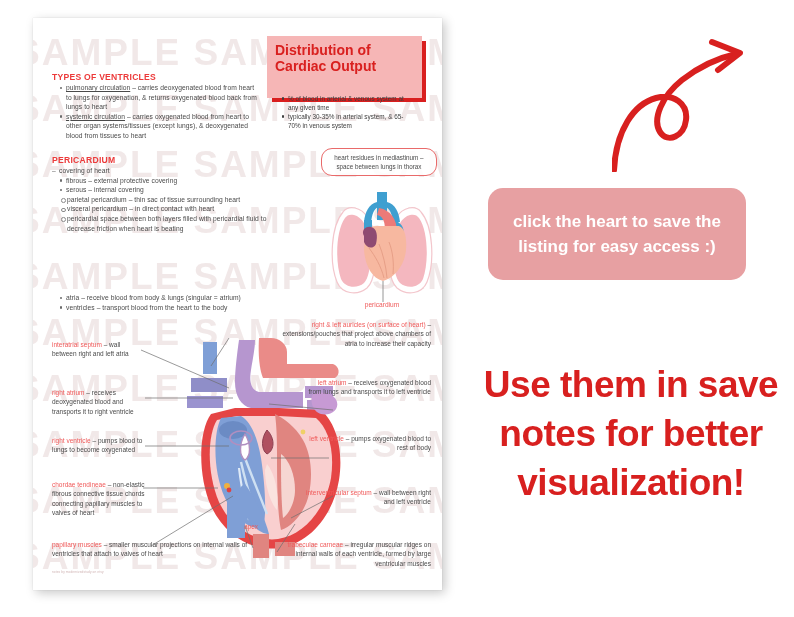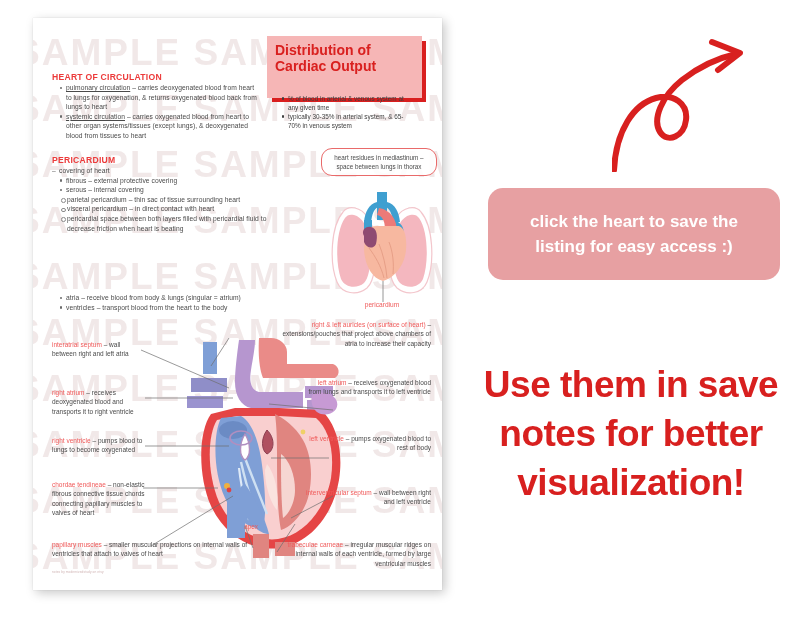--- a/index.html
+++ b/index.html
@@ -119,21 +119,21 @@
 
   #footer-credit {
     position:absolute; left:19px; top:552px;
     font-size:3.2px; color:#d0b4b4; letter-spacing:.1px;
   }
 
   
   #arrow { position:absolute; left:612px; top:22px; width:162px; height:150px; }
 
   #cta {
-    position:absolute; left:488px; top:188px; width:292px; height:92px;
+    position:absolute; left:488px; top:188px; width:258px; height:92px;
     background:#e7a0a2; border-radius:15px;
     display:flex; align-items:center; justify-content:center;
     text-align:center;
   }
   #cta .cta-txt {
     color:#ffffff; font-size:17px; font-weight:bold; line-height:25px;
     padding:0 18px;
   }
 
   #headline {
@@ -158,21 +158,21 @@
       <div class="wmrow" style="top:294px">SAMPLE SAMPLE SAMPLE SAMPLE</div>
       <div class="wmrow" style="top:350px">SAMPLE SAMPLE SAMPLE SAMPLE</div>
       <div class="wmrow" style="top:406px">SAMPLE SAMPLE SAMPLE SAMPLE</div>
       <div class="wmrow" style="top:462px">SAMPLE SAMPLE SAMPLE SAMPLE</div>
       <div class="wmrow" style="top:518px">SAMPLE SAMPLE SAMPLE SAMPLE</div>
     </div>
 
     <div id="content">
 
 
-      <div class="sect-h" style="top:54px">HEART OF CIRCULATION</div>
+      <div class="sect-h" style="top:54px">TYPES OF VENTRICLES</div>
       <div class="body-txt" style="left:19px; top:65px; width:208px;">
         <ul class="bl">
           <li><span class="ul">pulmonary circulation</span><span> – carries deoxygenated blood from heart to lungs for oxygenation, &amp; returns oxygenated blood back from lungs to heart</span></li>
           <li><span class="ul">systemic circulation</span><span> – carries oxygenated blood from heart to other organ systems/tissues (except lungs), &amp; deoxygenated blood from tissues to heart</span></li>
         </ul>
       </div>
 
       <div class="sect-h" style="top:137px">PERICARDIUM</div>
       <div class="body-txt" style="left:19px; top:148px; width:234px;">
         <ul class="dash">

